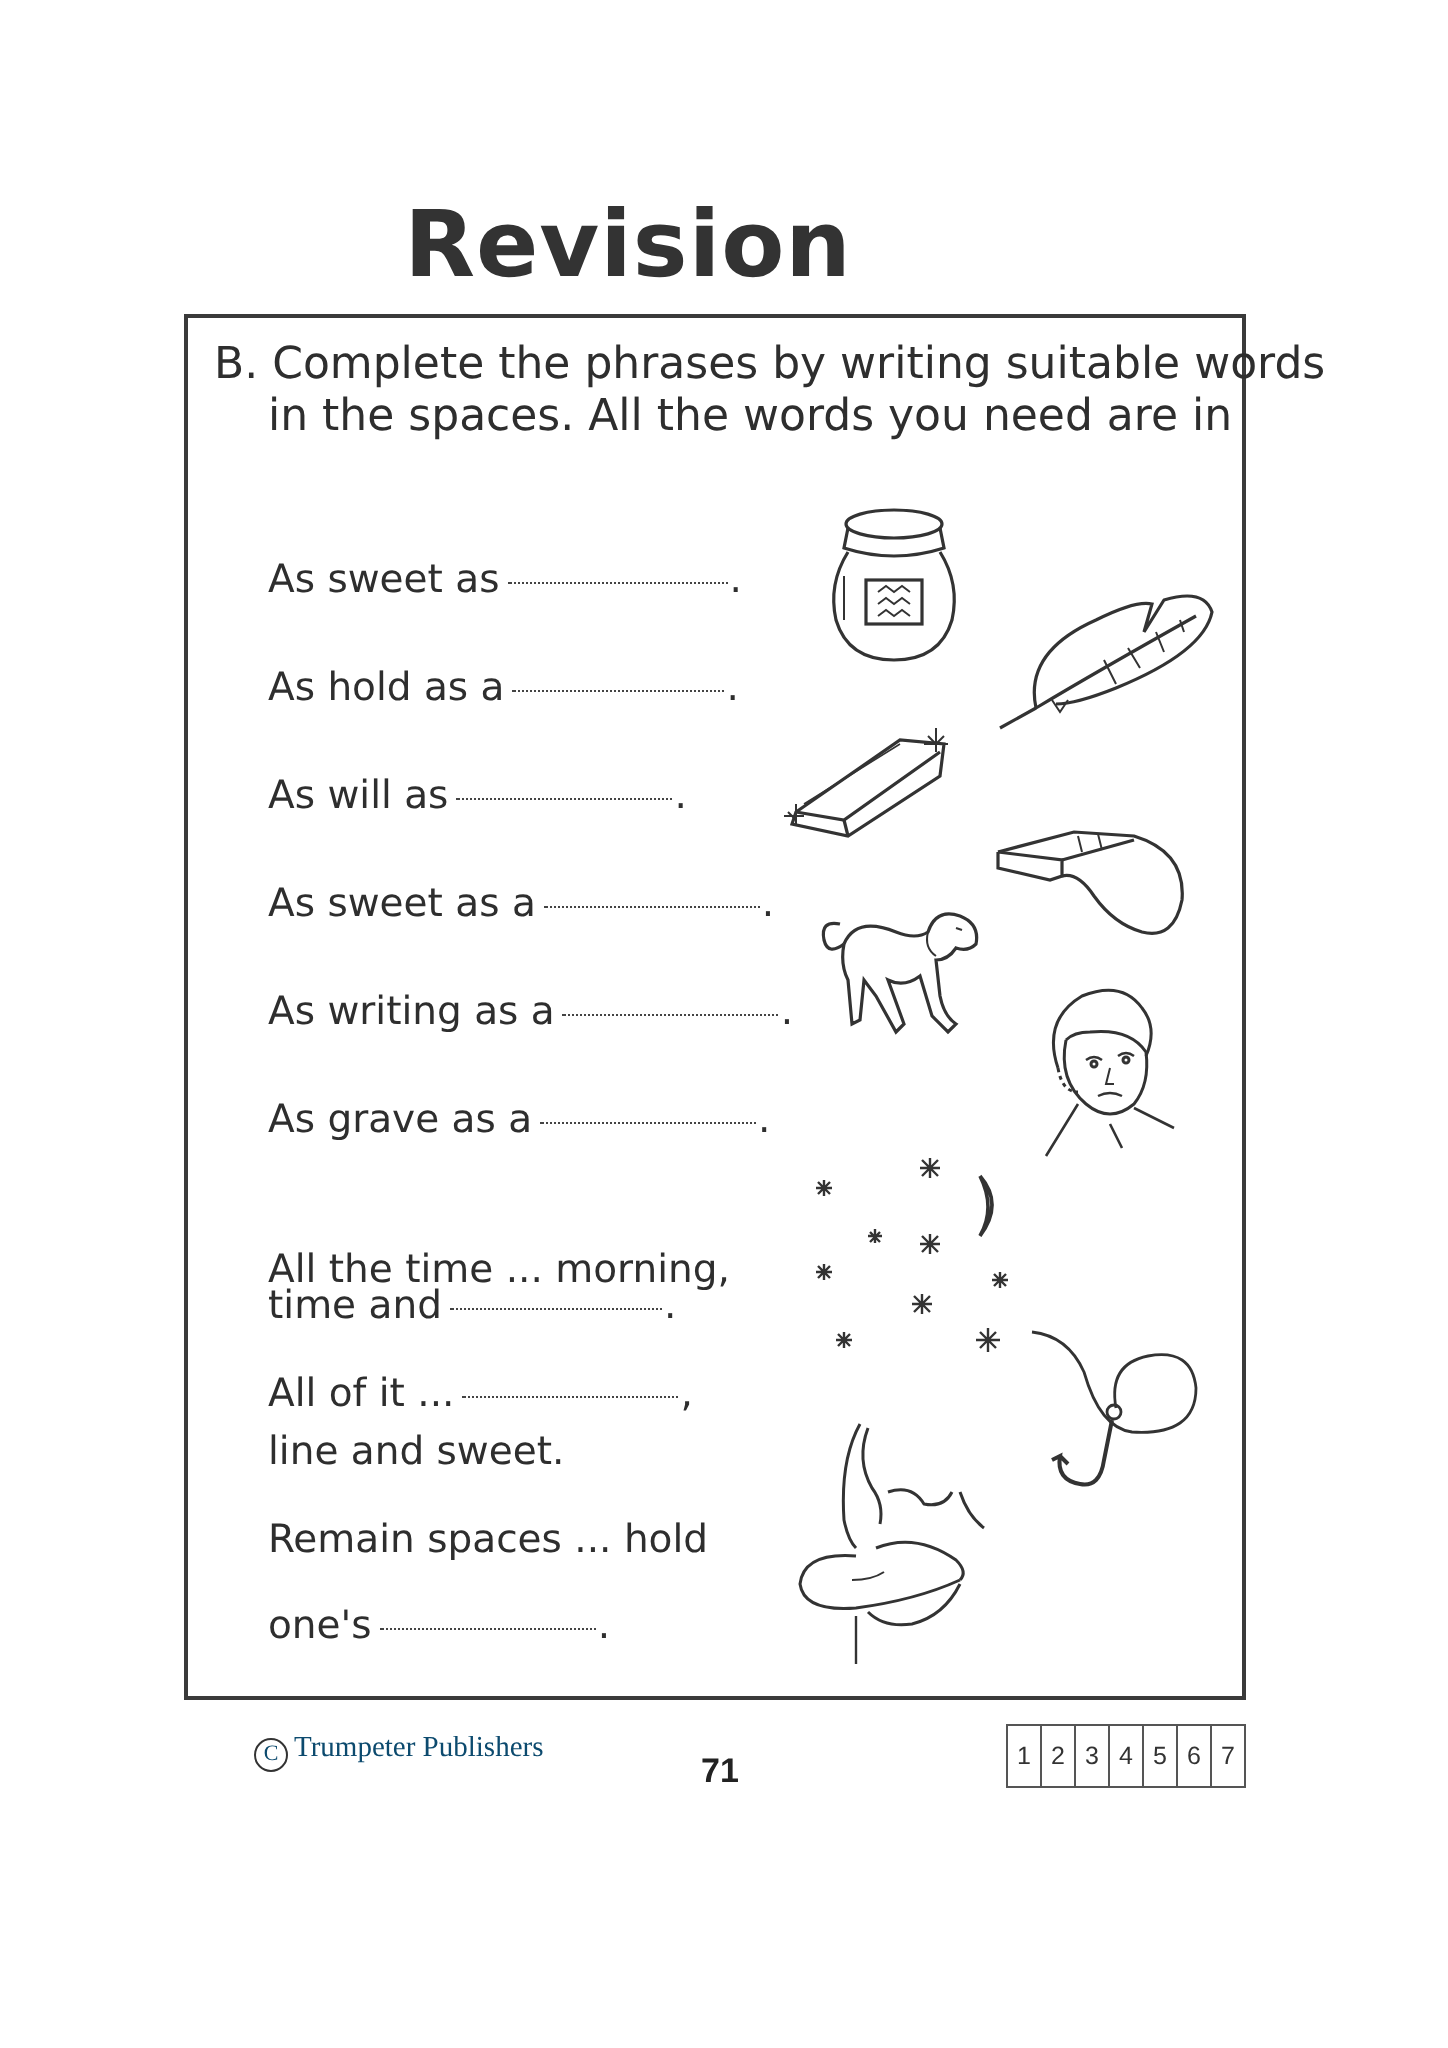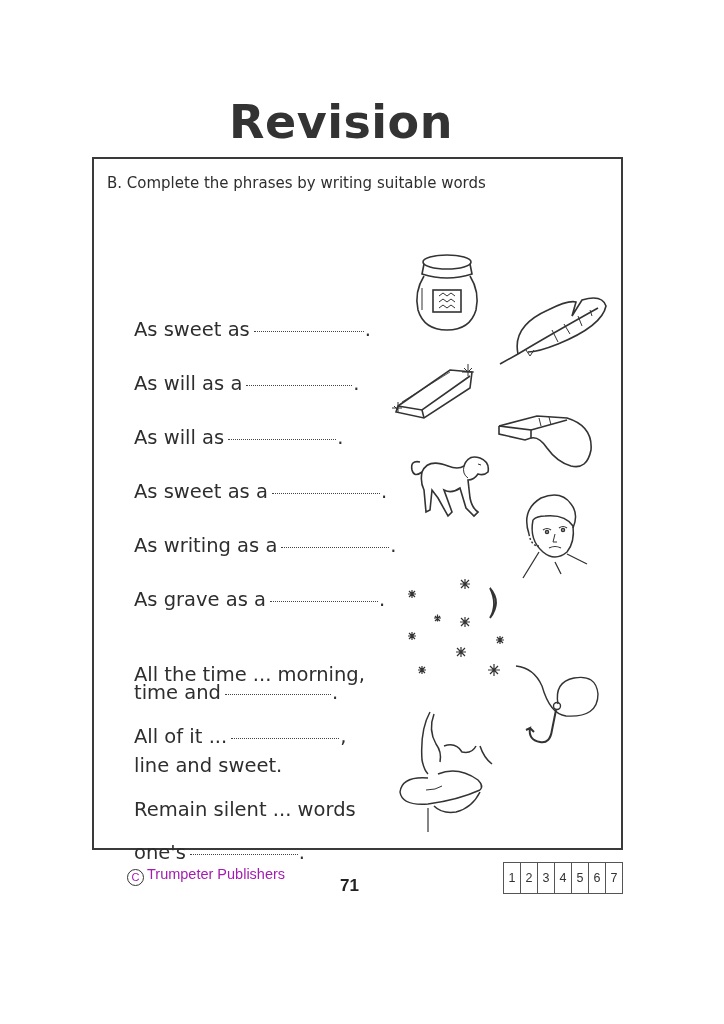--- a/index.html
+++ b/index.html
@@ -1,48 +1,49 @@
 <!DOCTYPE html>
 <html><head>
 <meta charset="utf-8">
 <style>
   html, body { margin:0; padding:0; background:#ffffff; }
   body { width:724px; height:1024px; position:relative; overflow:hidden; color:#2a2a2a; font-family:"DejaVu Sans", sans-serif; }
-  .title { position:absolute; left:0; width:628px; top:92px; text-align:center; font-family:"DejaVu Sans", sans-serif; font-weight:bold; font-size:46px; letter-spacing:0.5px; color:#333333; line-height:60px;padding-left:27px; }
+  .title { position:absolute; left:0; width:628px; top:92px; text-align:center; font-family:"DejaVu Sans", sans-serif; font-weight:bold; font-size:46px; letter-spacing:0.5px; color:#333333; line-height:60px; }
   .box { position:absolute; left:92px; top:157px; width:527px; height:689px; border:2px solid #3a3a3a; box-sizing:content-box; }
-  .instr { position:absolute; left:107px; top:170px; width:510px; font-size:15px; line-height:26px; color:#2e2e2e; }
+  .instr { position:absolute; left:107px; top:170px; width:510px; font-size:22px; line-height:26px; color:#2e2e2e; }
   .instr .ln { display:block; white-space:nowrap; }
   .instr .ind { padding-left:27px; }
-  .phrase { position:absolute; left:134px; font-size:19.5px; color:#2e2e2e; white-space:nowrap; line-height:26px;margin-top:40px; }
+  .phrase { position:absolute; left:134px; font-size:19.5px; color:#2e2e2e; white-space:nowrap; line-height:26px; }
   .blank { display:inline-block; border-bottom:1px dotted #444; height:1px; vertical-align:baseline; margin:0 1px 4px 4px; }
   .pic { position:absolute; }
   .pic svg { display:block; }
-  .footer-copy { position:absolute; left:127px; top:866px; font-family:Liberation Sans, sans-serif; font-size:14.5px; color:#a21caf; white-space:nowrap; }
+  .footer-copy { position:absolute; left:127px; top:866px; font-family:Liberation Serif, serif; font-size:14.5px; color:#0c4a6e; white-space:nowrap; }
   .copy-sym { display:inline-block; width:15px; height:15px; border:1px solid #333; border-radius:50%; font-size:11px; line-height:15px; text-align:center; margin-right:3px; vertical-align:-2px; }
-  .pagenum { position:absolute; left:340px; top:876px; width:40px; font-family:"Liberation Sans", sans-serif; font-weight:bold; font-size:17px; color:#222; }
+  .pagenum { position:absolute; left:340px; top:876px; width:40px; text-align:center; font-family:"Liberation Sans", sans-serif; font-weight:bold; font-size:17px; color:#222; }
   .levels { position:absolute; left:503px; top:862px; display:flex; border:1px solid #555; }
   .levels .cell { width:16px; height:30px; border-right:1px solid #555; font-family:"Liberation Sans", sans-serif; font-size:12.5px; line-height:30px; text-align:center; color:#333; }
   .levels .cell:last-child { border-right:none; }
 </style>
 </head>
 <body>
 
 <div class="title">Revision</div>
 
 <div class="box"></div>
 
 <div class="instr">
   <span class="ln">B. Complete the phrases by writing suitable words</span>
+  <span class="ln ind">in the spaces. All the words you need are in</span>
 </div>
 
 <div class="phrase" style="top:277px;">
   <span>As sweet as</span><span class="blank" style="width:110px"></span><span>.</span>
 </div>
 <div class="phrase" style="top:331px;">
-  <span>As will as a</span><span class="blank" style="width:106px"></span><span>.</span>
+  <span>As hold as a</span><span class="blank" style="width:106px"></span><span>.</span>
 </div>
 <div class="phrase" style="top:385px;">
   <span>As will as</span><span class="blank" style="width:108px"></span><span>.</span>
 </div>
 <div class="phrase" style="top:439px;">
   <span>As sweet as a</span><span class="blank" style="width:108px"></span><span>.</span>
 </div>
 <div class="phrase" style="top:493px;">
   <span>As writing as a</span><span class="blank" style="width:108px"></span><span>.</span>
 </div>
@@ -55,21 +56,21 @@
 <div class="phrase" style="top:640px;">
   <span>time and</span><span class="blank" style="width:106px"></span><span>.</span>
 </div>
 <div class="phrase" style="top:684px;">
   <span>All of it ...</span><span class="blank" style="width:108px"></span><span>,</span>
 </div>
 <div class="phrase" style="top:713px;">
   <span>line and sweet.</span>
 </div>
 <div class="phrase" style="top:757px;">
-  <span>Remain silent ... words</span>
+  <span>Remain spaces ... hold</span>
 </div>
 <div class="phrase" style="top:800px;">
   <span>one's</span><span class="blank" style="width:108px"></span><span>.</span>
 </div>
 
 <div class="pic" style="left:412px; top:252px;">
   <svg width="70" height="80" viewBox="0 0 70 80" fill="none" stroke="#333" stroke-width="1.6">
     <ellipse cx="35" cy="10" rx="24" ry="7"></ellipse>
     <path d="M12 12 L10 22 Q35 30 60 22 L58 12"></path>
     <path d="M12 24 Q2 40 6 58 Q12 78 35 78 Q58 78 64 58 Q68 40 58 24"></path>

